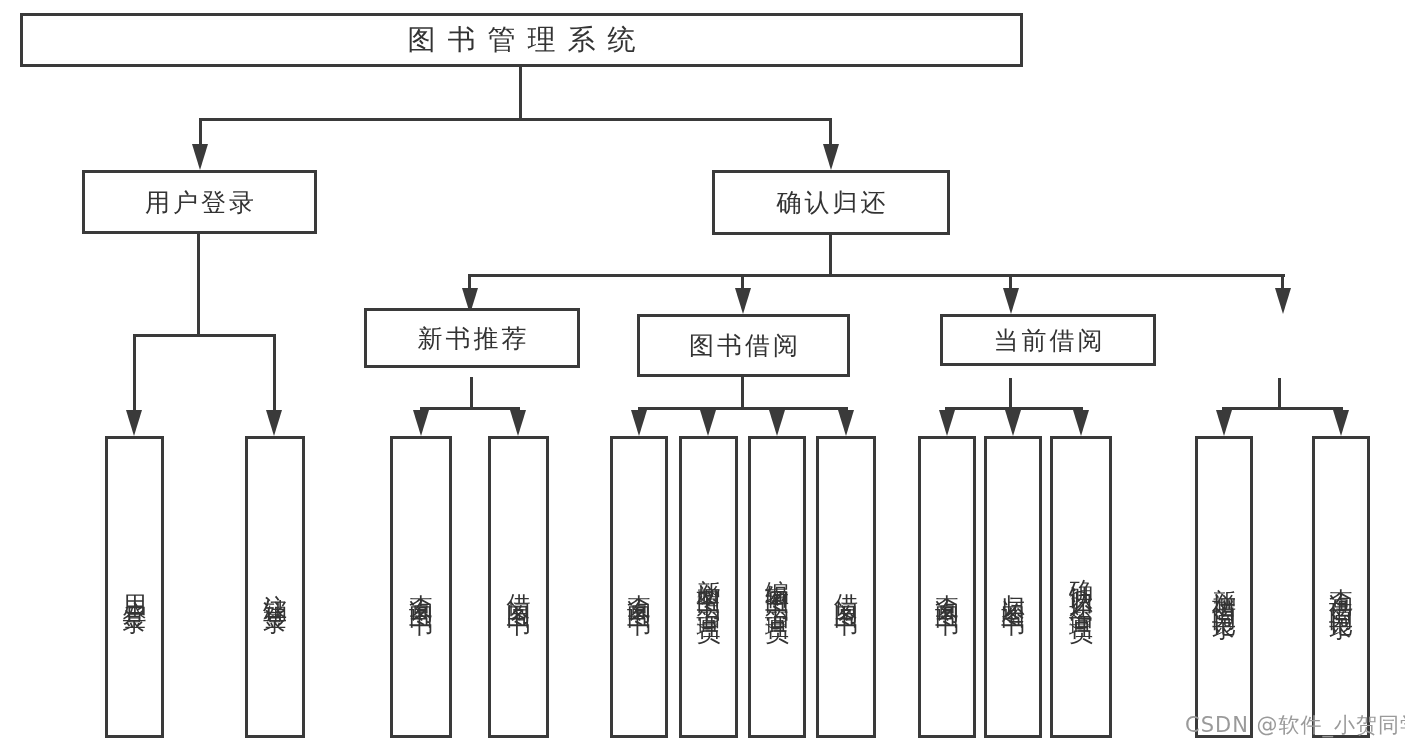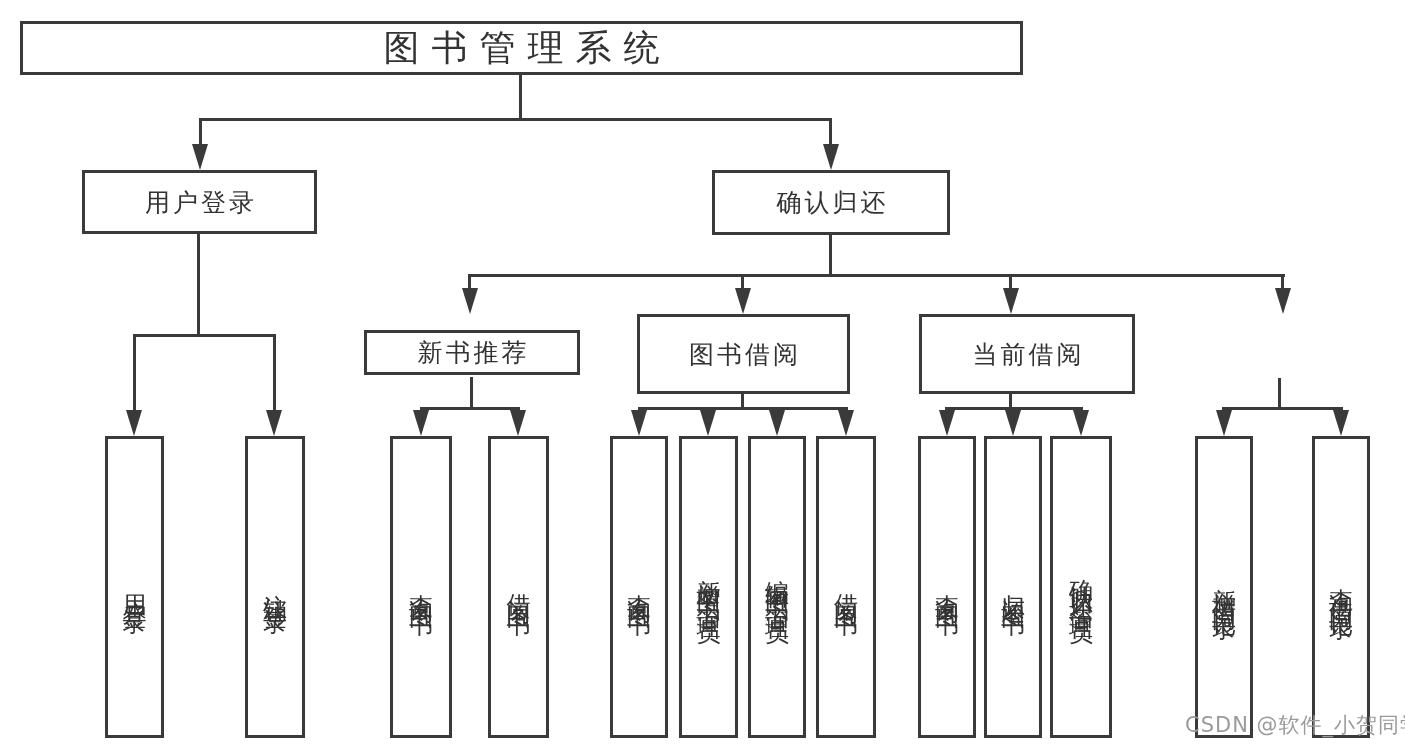--- a/index.html
+++ b/index.html
@@ -17,21 +17,21 @@
     box-sizing: border-box;
     border: 3px solid #3a3a3a;
     background: #ffffff;
     color: #333333;
     display: flex;
     align-items: center;
     justify-content: center;
     z-index: 2;
   }
   .hbox { font-size: 25px; letter-spacing: 3px; text-indent: 3px; white-space: nowrap; }
-  .rootbox { font-size: 36px; letter-spacing: 12px; text-indent: 12px; margin-top: 8px; }
+  .rootbox { font-size: 28px; letter-spacing: 12px; text-indent: 12px; }
   .vbox {
     writing-mode: vertical-lr;
     text-orientation: mixed;
     font-size: 24px;
     letter-spacing: 6px;
     line-height: 1;
     padding: 4px 0;
   }
 
   .line { position: absolute; background: #3a3a3a; z-index: 1; }
@@ -87,23 +87,23 @@
     <div class="line" style="left:468px;top:274px;width:3px;height:18px;"></div>
     <div class="line" style="left:741px;top:274px;width:3px;height:18px;"></div>
     <div class="line" style="left:1009px;top:274px;width:3px;height:18px;"></div>
     <div class="line" style="left:1281px;top:274px;width:3px;height:18px;"></div>
     <div class="arrow" style="left:462px;top:288px;"></div>
     <div class="arrow" style="left:735px;top:288px;"></div>
     <div class="arrow" style="left:1003px;top:288px;"></div>
     <div class="arrow" style="left:1275px;top:288px;"></div>
   </div>
 
-  <div class="box hbox" style="left:364px;top:330px;width:216px;height:45px;">新书推荐</div>
-  <div class="box hbox" style="left:637px;top:314px;width:213px;height:80px;">图书借阅</div>
-  <div class="box hbox" style="left:919px;top:314px;width:216px;height:80px;">当前借阅</div>
+  <div class="box hbox" style="left:364px;top:308px;width:216px;height:60px;">新书推荐</div>
+  <div class="box hbox" style="left:637px;top:314px;width:213px;height:63px;">图书借阅</div>
+  <div class="box hbox" style="left:940px;top:314px;width:216px;height:52px;">当前借阅</div>
 
   <div>
     <div class="line" style="left:470px;top:377px;width:3px;height:33px;"></div>
     <div class="line" style="left:420px;top:407px;width:100px;height:3px;"></div>
     <div class="arrow" style="left:413px;top:410px;"></div>
     <div class="arrow" style="left:510px;top:410px;"></div>
   </div>
 
   <div>
     <div class="line" style="left:741px;top:377px;width:3px;height:33px;"></div>

